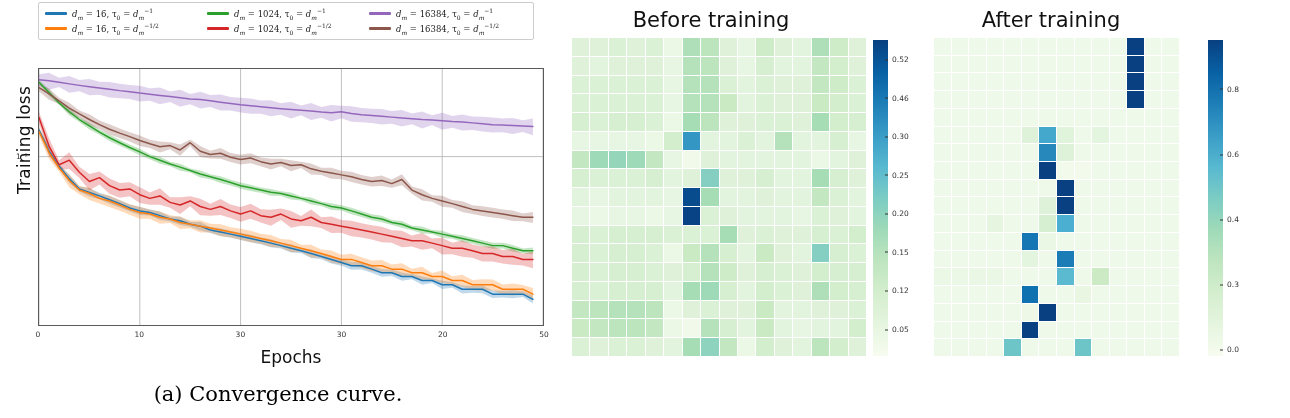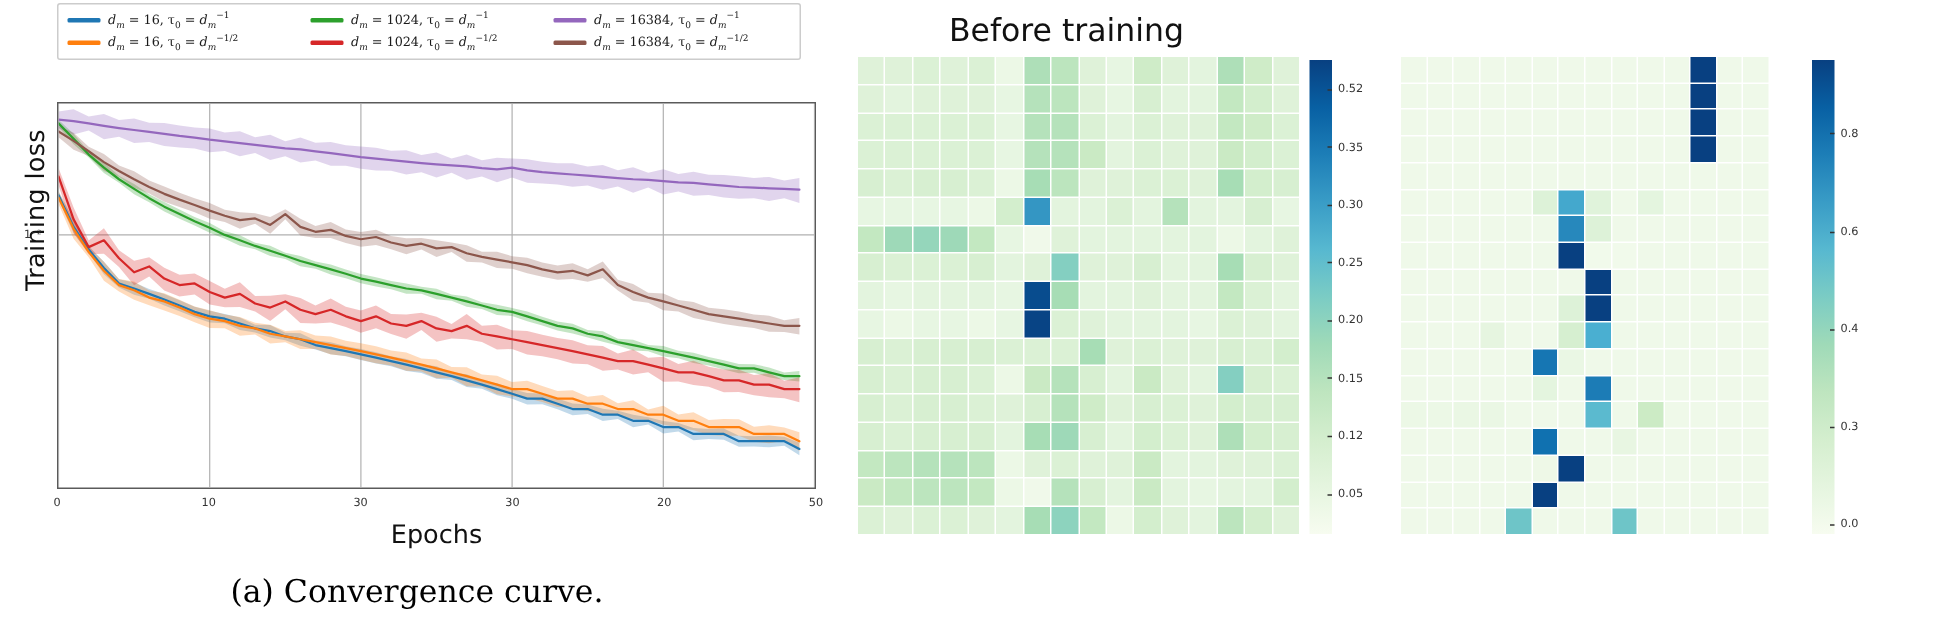--- a/index.html
+++ b/index.html
@@ -416,25 +416,26 @@
       </div>
     <div class="cbar" id="cbar-before" style="left:317px;top:40px;height:316px;">
       <div class="cbar-grad" id="cbar-before-grad" style="background: linear-gradient(to top, rgb(247, 252, 240) 0%, rgb(229, 245, 223) 10%, rgb(212, 238, 206) 20%, rgb(190, 229, 191) 30%, rgb(159, 218, 184) 40%, rgb(123, 204, 196) 50%, rgb(87, 184, 208) 60%, rgb(57, 156, 198) 70%, rgb(29, 126, 183) 80%, rgb(8, 96, 163) 90%, rgb(8, 64, 129) 100%);"></div>
       <div class="cbar-ticks" id="cbar-before-ticks">
           <div class="cbar-tick" style="top: 91.4634%;"><span>0.05</span></div>
           <div class="cbar-tick" style="top: 79.2683%;"><span>0.12</span></div>
           <div class="cbar-tick" style="top: 67.0732%;"><span>0.15</span></div>
           <div class="cbar-tick" style="top: 54.878%;"><span>0.20</span></div>
           <div class="cbar-tick" style="top: 42.6829%;"><span>0.25</span></div>
           <div class="cbar-tick" style="top: 30.4878%;"><span>0.30</span></div>
-          <div class="cbar-tick" style="top: 18.2927%;"><span>0.35</span></div>
+          <div class="cbar-tick" style="top: 18.2927%;"><span>0.46</span></div>
           <div class="cbar-tick" style="top: 6.09756%;"><span>0.52</span></div>
         </div>
     </div>
 
+    <div class="hm-title" style="left:370px;top:8px;width:250px;">After training</div>
     <div class="heatmap" id="heatmap-after" style="left: 378px; top: 38px; width: 245px; height: 318px; grid-template-columns: repeat(14, 1fr); grid-template-rows: repeat(18, 1fr); gap: 1px;">
         <div class="hm-cell" style="background: rgb(239, 249, 233);"></div>
         <div class="hm-cell" style="background: rgb(239, 249, 233);"></div>
         <div class="hm-cell" style="background: rgb(239, 249, 233);"></div>
         <div class="hm-cell" style="background: rgb(239, 249, 233);"></div>
         <div class="hm-cell" style="background: rgb(239, 249, 233);"></div>
         <div class="hm-cell" style="background: rgb(239, 249, 233);"></div>
         <div class="hm-cell" style="background: rgb(239, 249, 233);"></div>
         <div class="hm-cell" style="background: rgb(239, 249, 233);"></div>
         <div class="hm-cell" style="background: rgb(239, 249, 233);"></div>

